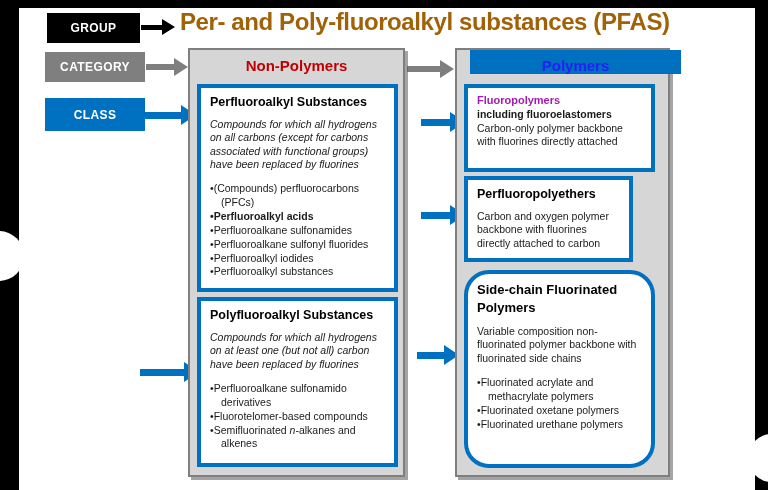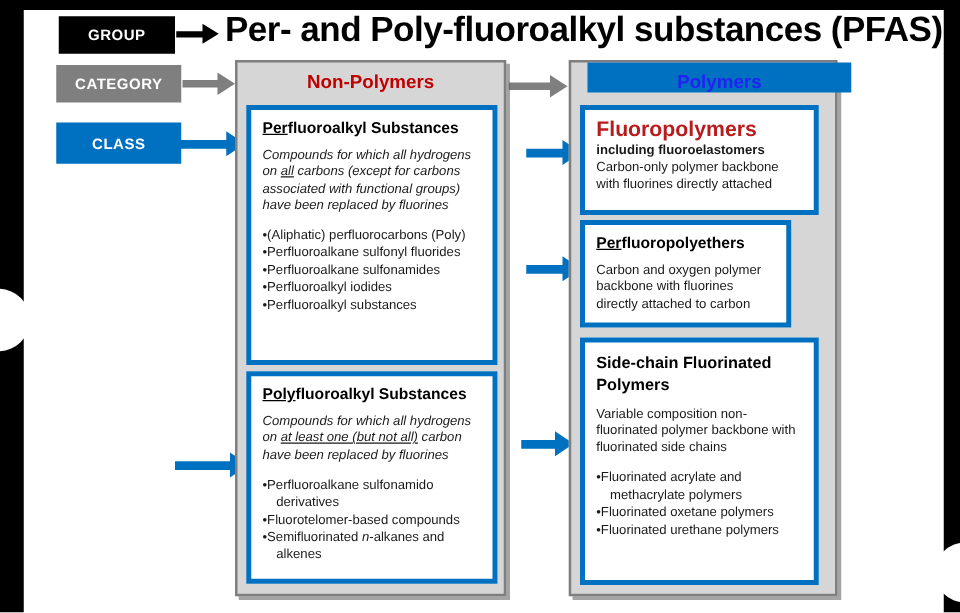--- a/index.html
+++ b/index.html
@@ -18,21 +18,21 @@
 
   
   .legend { color:#fff; font-weight:bold; font-size:12px; letter-spacing:.4px;
             display:flex; align-items:center; justify-content:center; }
   .legend-group    { left:47px; top:13px; width:93px;  height:30px; background:#000000; }
   .legend-category { left:45px; top:52px; width:100px; height:30px; background:#7f7f7f; }
   .legend-class    { left:45px; top:98px; width:100px; height:33px; background:#0070c0; }
 
   
   .page-title { left:180px; top:8px; width:575px; height:38px;
-                font-size:28px; font-weight:bold; color:#000000; letter-spacing:-0.4px;
+                font-size:24px; font-weight:bold; color:#a16207; letter-spacing:-0.4px;
                 white-space:nowrap; }
 
   
   .stem { position:absolute; }
   .head { position:absolute; width:0; height:0; }
   .blue  { background:#0070c0; }
   .grayc { background:#7f7f7f; }
   .blackc{ background:#000; }
   .head.blue  { background:none; border-top:10px solid transparent; border-bottom:10px solid transparent; border-left:15px solid #0070c0; }
   .head.grayc { background:none; border-top:9px solid transparent;  border-bottom:9px solid transparent;  border-left:14px solid #7f7f7f; }
@@ -45,25 +45,25 @@
   .col-header { width:100%; text-align:center; padding-top:7px; font-size:15px; font-weight:bold; }
   .col-header.red  { color:#c00000; }
   .col-header.blue { color:#2222f2;margin-left:13px; }
 
   
   .class-box { background:#ffffff; border:4px solid #0070c0; padding:7px 8px 6px 9px; color:#1a1a1a; }
   .box-a { left:197px; top:84px;  width:201px; height:208px; }
   .box-b { left:197px; top:297px; width:201px; height:170px; }
   .box-c { left:464px; top:84px;  width:191px; height:88px;  }
   .box-d { left:464px; top:176px; width:169px; height:86px;  }
-  .box-e { left:464px; top:270px; width:191px; height:198px; }
+  .box-e { left:464px; top:270px; width:191px; height:198px;border-radius:25px; }
 
   .bx-title { font-size:12.5px; font-weight:bold; color:#000; }
-  .bx-title-lg { font-size:17px; font-weight:bold; color:#b91c1c; line-height:1.05; }
-  .u { text-decoration:underline; }
+  .bx-title-lg { font-size:11px; font-weight:bold; color:#a21caf; line-height:1.05; }
+  .u { }
   .desc { font-size:10.5px; line-height:1.27; margin-top:9px; }
   .desc.it { font-style:italic; }
   .subtitle { font-size:10.5px; font-weight:bold; margin-top:1px; }
   .desc.tight { margin-top:2px; }
   ul.bullets { list-style:none; margin-top:11px; font-size:10.5px; line-height:1.32; }
   ul.bullets li { padding-left:11px; text-indent:-11px; }
   ul.bullets li::before { content:"\2022 "; }
   ul.bullets li.b { font-weight:bold; }
   .it-n { font-style:italic; }
 </style>
@@ -129,23 +129,24 @@
 </div>
 
 <div class="abs class-box box-a">
   <div class="bx-title">
     <span class="u">Per</span><span>fluoroalkyl Substances</span>
   </div>
   <div class="desc it">
     <span>Compounds for which all hydrogens on </span><span class="u">all</span><span> carbons (except for carbons associated with functional groups) have been replaced by fluorines</span>
   </div>
   <ul class="bullets">
-    <li>(Aliphatic) perfluorocarbons (Poly)</li>
+    <li>(Compounds) perfluorocarbons (PFCs)</li>
+    <li class="b">Perfluoroalkyl acids</li>
+    <li>Perfluoroalkane sulfonamides</li>
     <li>Perfluoroalkane sulfonyl fluorides</li>
-    <li>Perfluoroalkane sulfonamides</li>
     <li>Perfluoroalkyl iodides</li>
     <li>Perfluoroalkyl substances</li>
   </ul>
 </div>
 
 <div class="abs class-box box-b">
   <div class="bx-title">
     <span class="u">Poly</span><span>fluoroalkyl Substances</span>
   </div>
   <div class="desc it">

